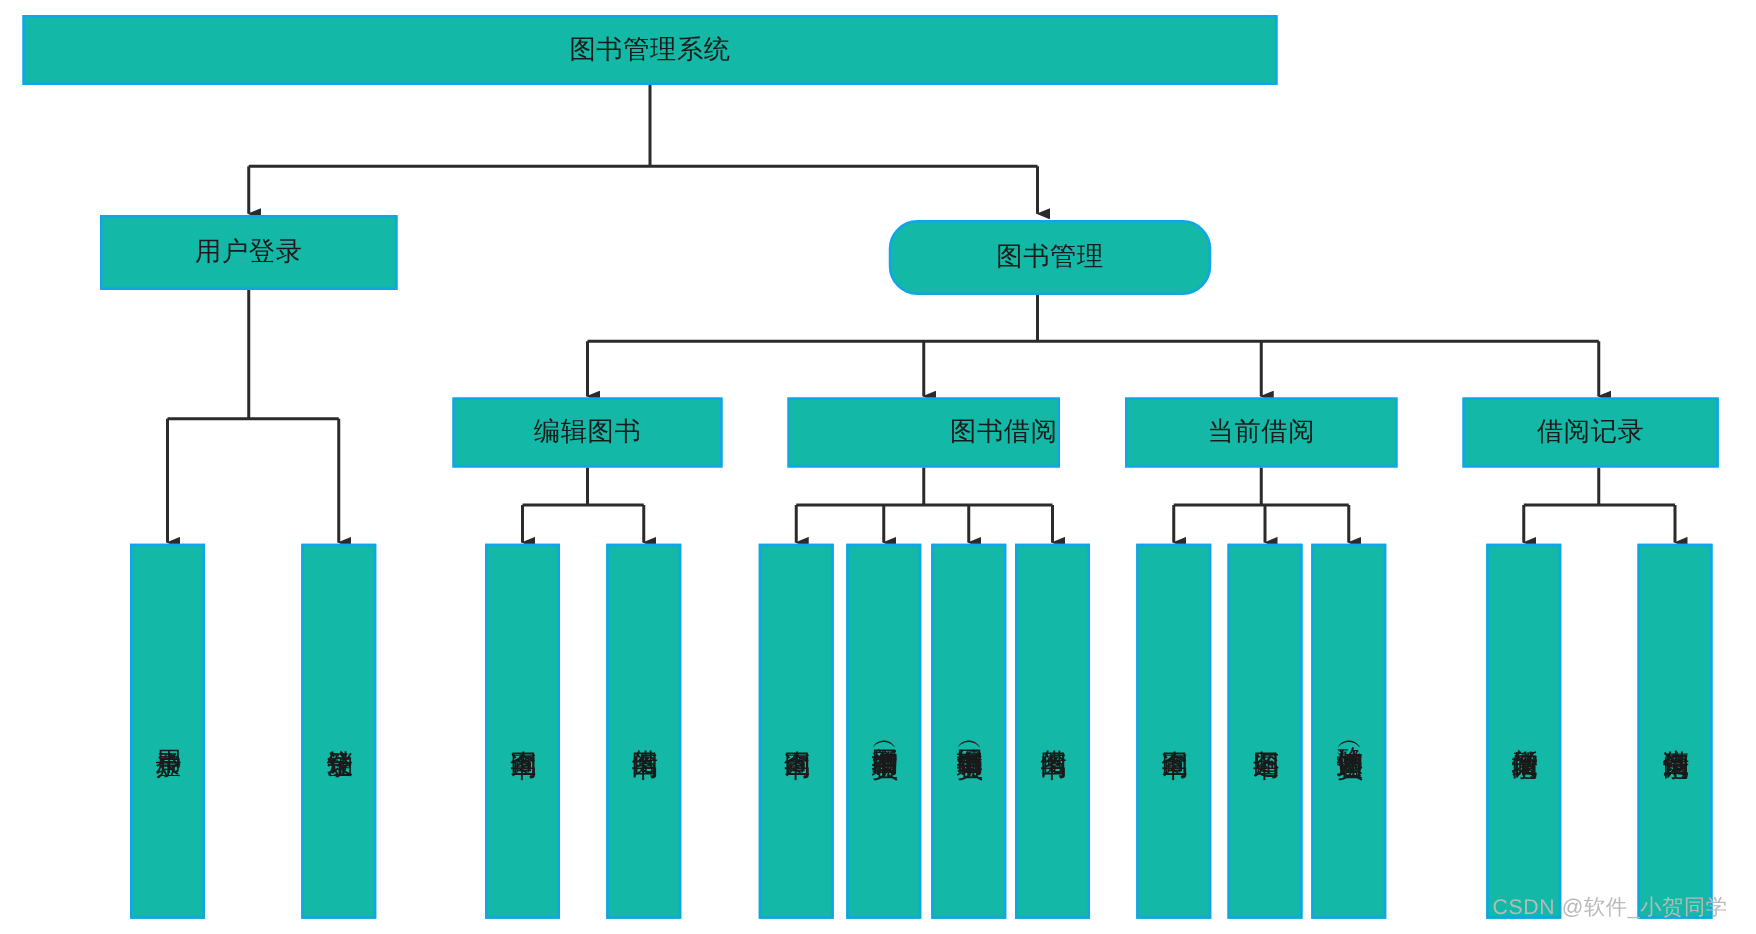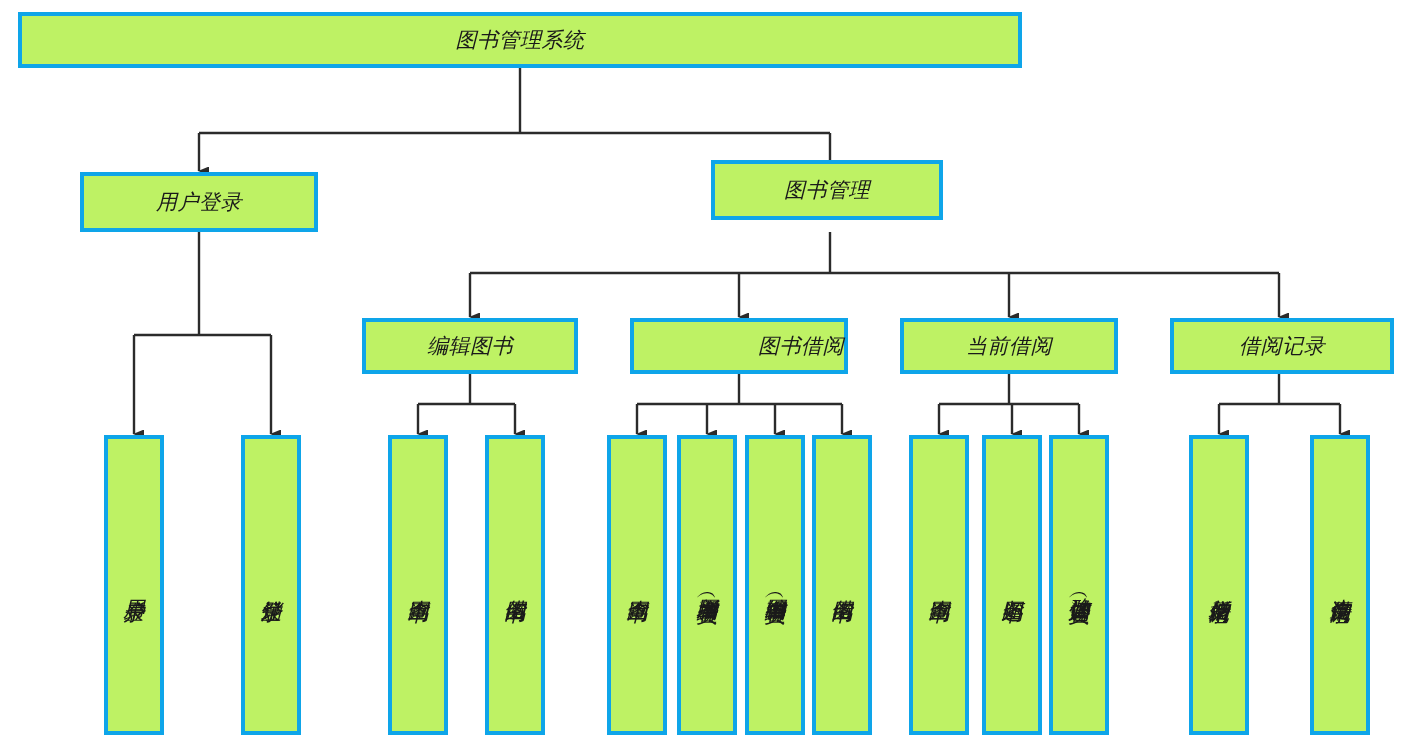--- a/index.html
+++ b/index.html
@@ -22,27 +22,26 @@
   svg.edges {
     position: absolute;
     left: 0;
     top: 0;
     width: 1405px;
     height: 747px;
   }
   .node {
     position: absolute;
     box-sizing: border-box;
-    background: #bef264;
-    border: 4px solid #0ea5e9;
+    background: #14b8a6;
+    border: 2px solid #0ea5e9;
     display: flex;
     align-items: center;
     justify-content: center;
     color: #1a1a1a;
-    font-style: italic;
   }
   .node-h .node-label {
     font-size: 21px;
     line-height: 1.1;
     letter-spacing: 0.5px;
     white-space: nowrap;
   }
   .node-v {
     align-items: center;
     justify-content: center;
@@ -111,33 +110,33 @@
         <path d="M1340,404 L1340,434" stroke="#2b2b2b" stroke-width="2.4" fill="none" marker-end="url(#arrowhead)"></path>
       </g>
   </svg>
   <div id="node-layer">
       <div class="node node-h" style="left: 18px; top: 12px; width: 1004px; height: 56px;">
         <span class="node-label">图书管理系统</span>
       </div>
       <div class="node node-h" style="left: 80px; top: 172px; width: 238px; height: 60px;">
         <span class="node-label">用户登录</span>
       </div>
-      <div class="node node-h" style="left: 711px; top: 160px; width: 232px; height: 60px;">
+      <div class="node node-h" style="left: 711px; top: 176px; width: 258px; height: 60px; border-radius: 23px;">
         <span class="node-label">图书管理</span>
       </div>
       <div class="node node-h" style="left: 362px; top: 318px; width: 216px; height: 56px;">
         <span class="node-label">编辑图书</span>
       </div>
       <div class="node node-h" style="left: 630px; top: 318px; width: 218px; height: 56px; justify-content: flex-end;">
         <span class="node-label">图书借阅</span>
       </div>
       <div class="node node-h" style="left: 900px; top: 318px; width: 218px; height: 56px;">
         <span class="node-label">当前借阅</span>
       </div>
-      <div class="node node-h" style="left: 1170px; top: 318px; width: 224px; height: 56px;">
+      <div class="node node-h" style="left: 1170px; top: 318px; width: 205px; height: 56px;">
         <span class="node-label">借阅记录</span>
       </div>
       <div class="node node-v" style="left: 104px; top: 435px; width: 60px; height: 300px;">
         <span class="node-label">用户登录</span>
       </div>
       <div class="node node-v" style="left: 241px; top: 435px; width: 60px; height: 300px;">
         <span class="node-label">注销登录</span>
       </div>
       <div class="node node-v" style="left: 388px; top: 435px; width: 60px; height: 300px;">
         <span class="node-label">查询图书</span>
@@ -166,13 +165,14 @@
       <div class="node node-v" style="left: 1049px; top: 435px; width: 60px; height: 300px;">
         <span class="node-label">确认归还（管理员）</span>
       </div>
       <div class="node node-v" style="left: 1189px; top: 435px; width: 60px; height: 300px;">
         <span class="node-label">新增借阅记录</span>
       </div>
       <div class="node node-v" style="left: 1310px; top: 435px; width: 60px; height: 300px;">
         <span class="node-label">查询借阅记录</span>
       </div>
     </div>
+  <div class="watermark" style="left:1194px; top:714px;">CSDN @软件_小贺同学</div>
 </div>
 
 </body></html>

